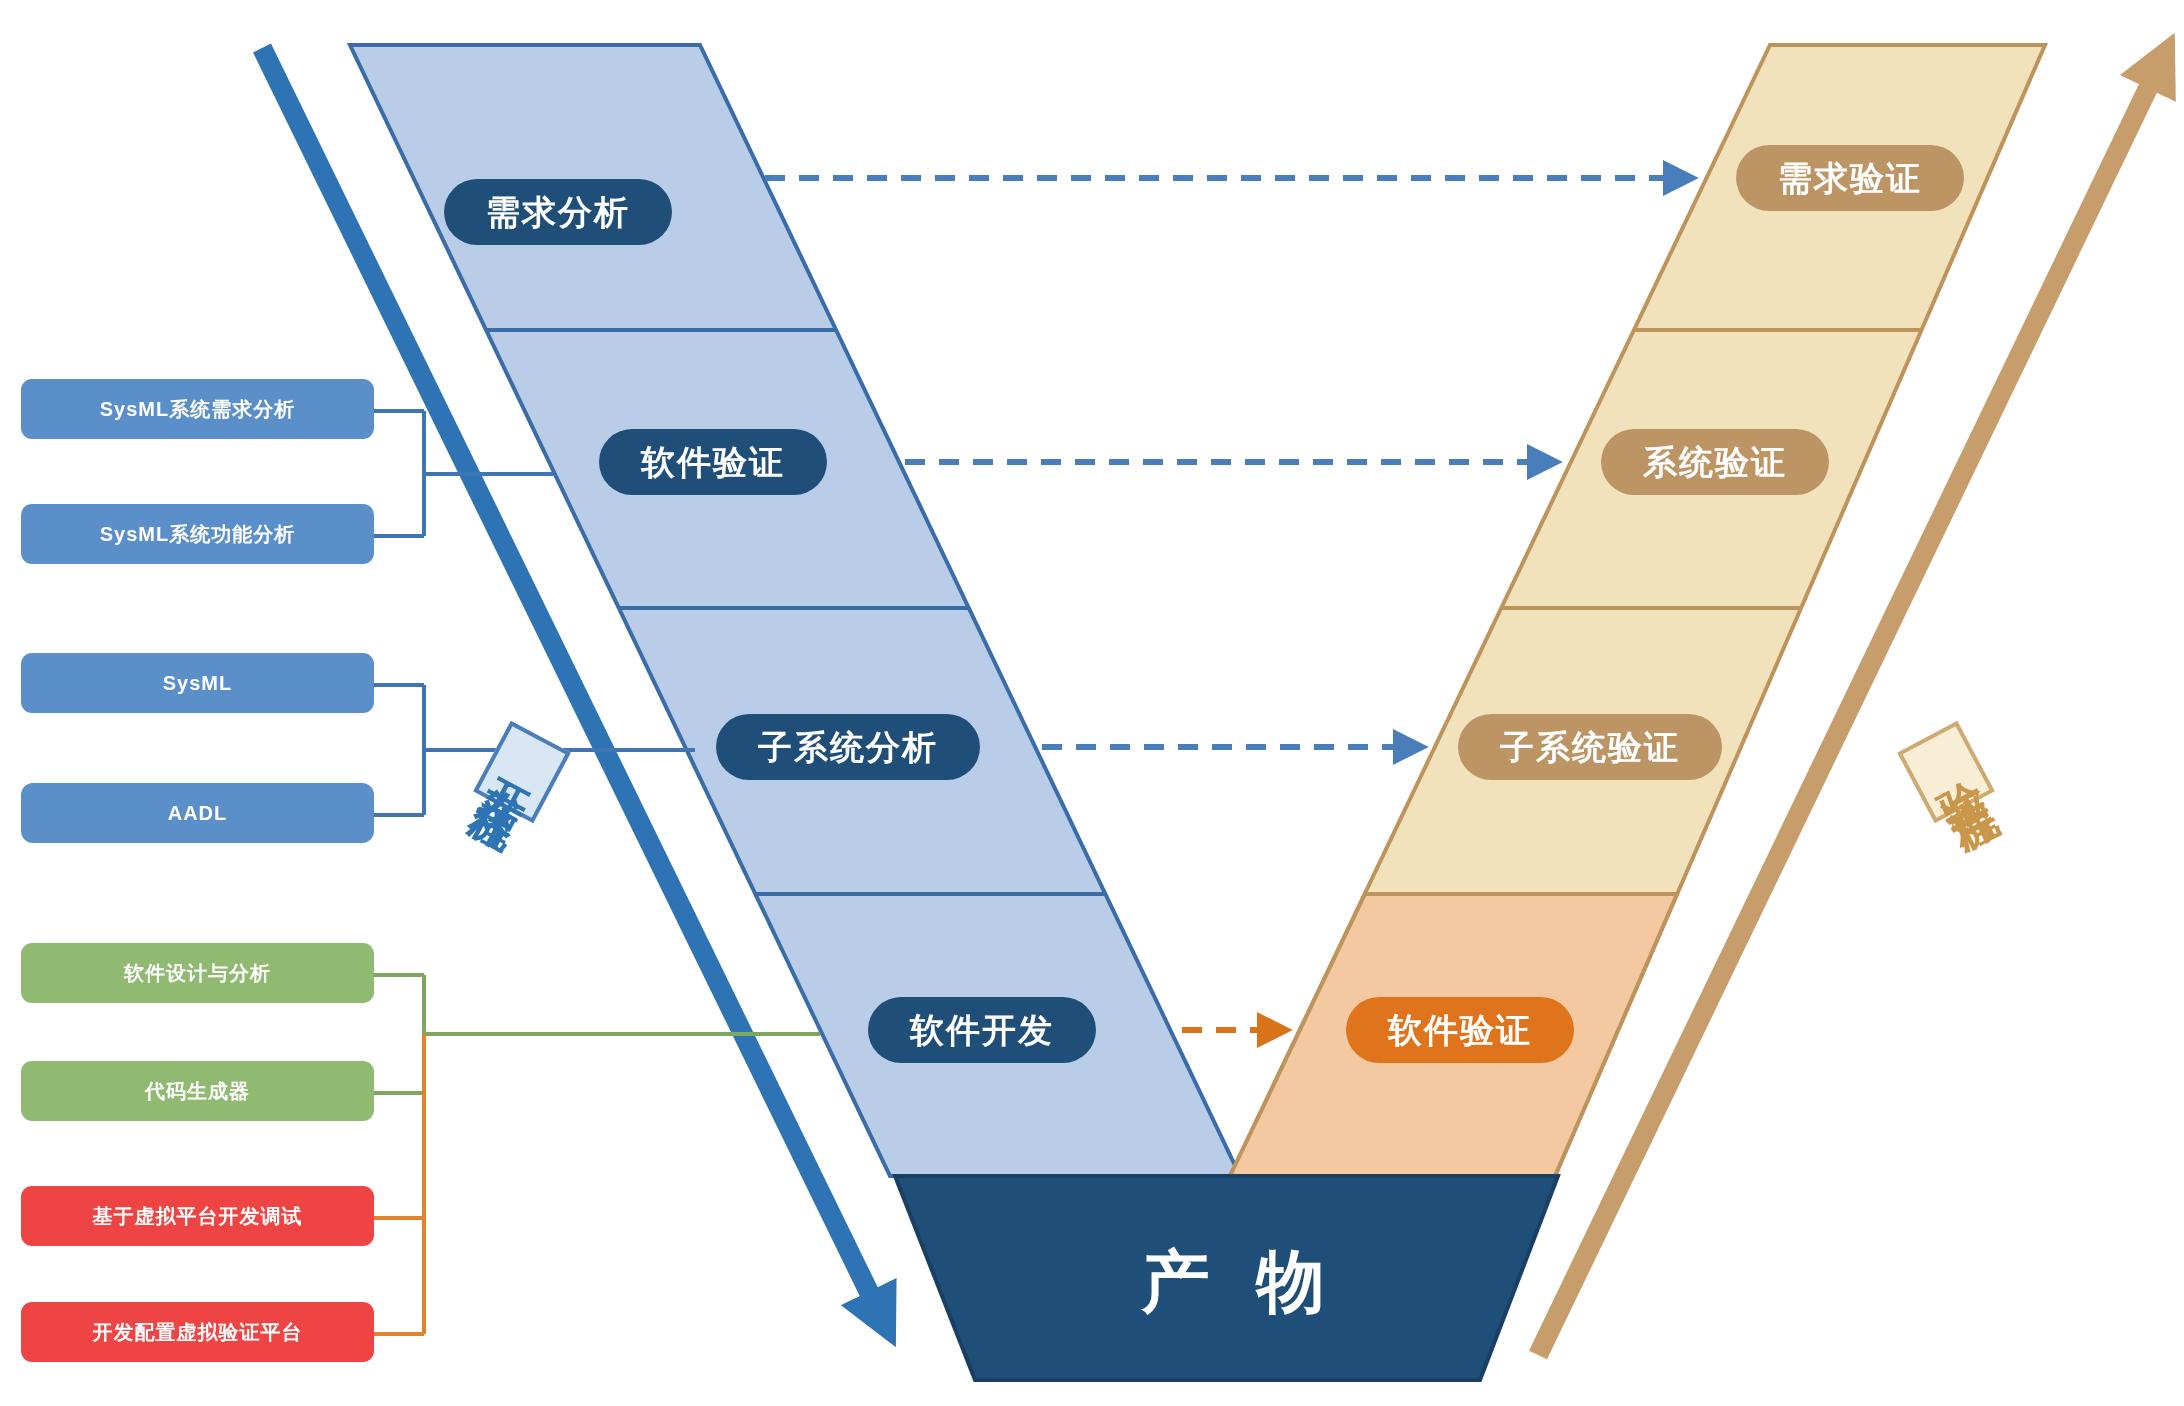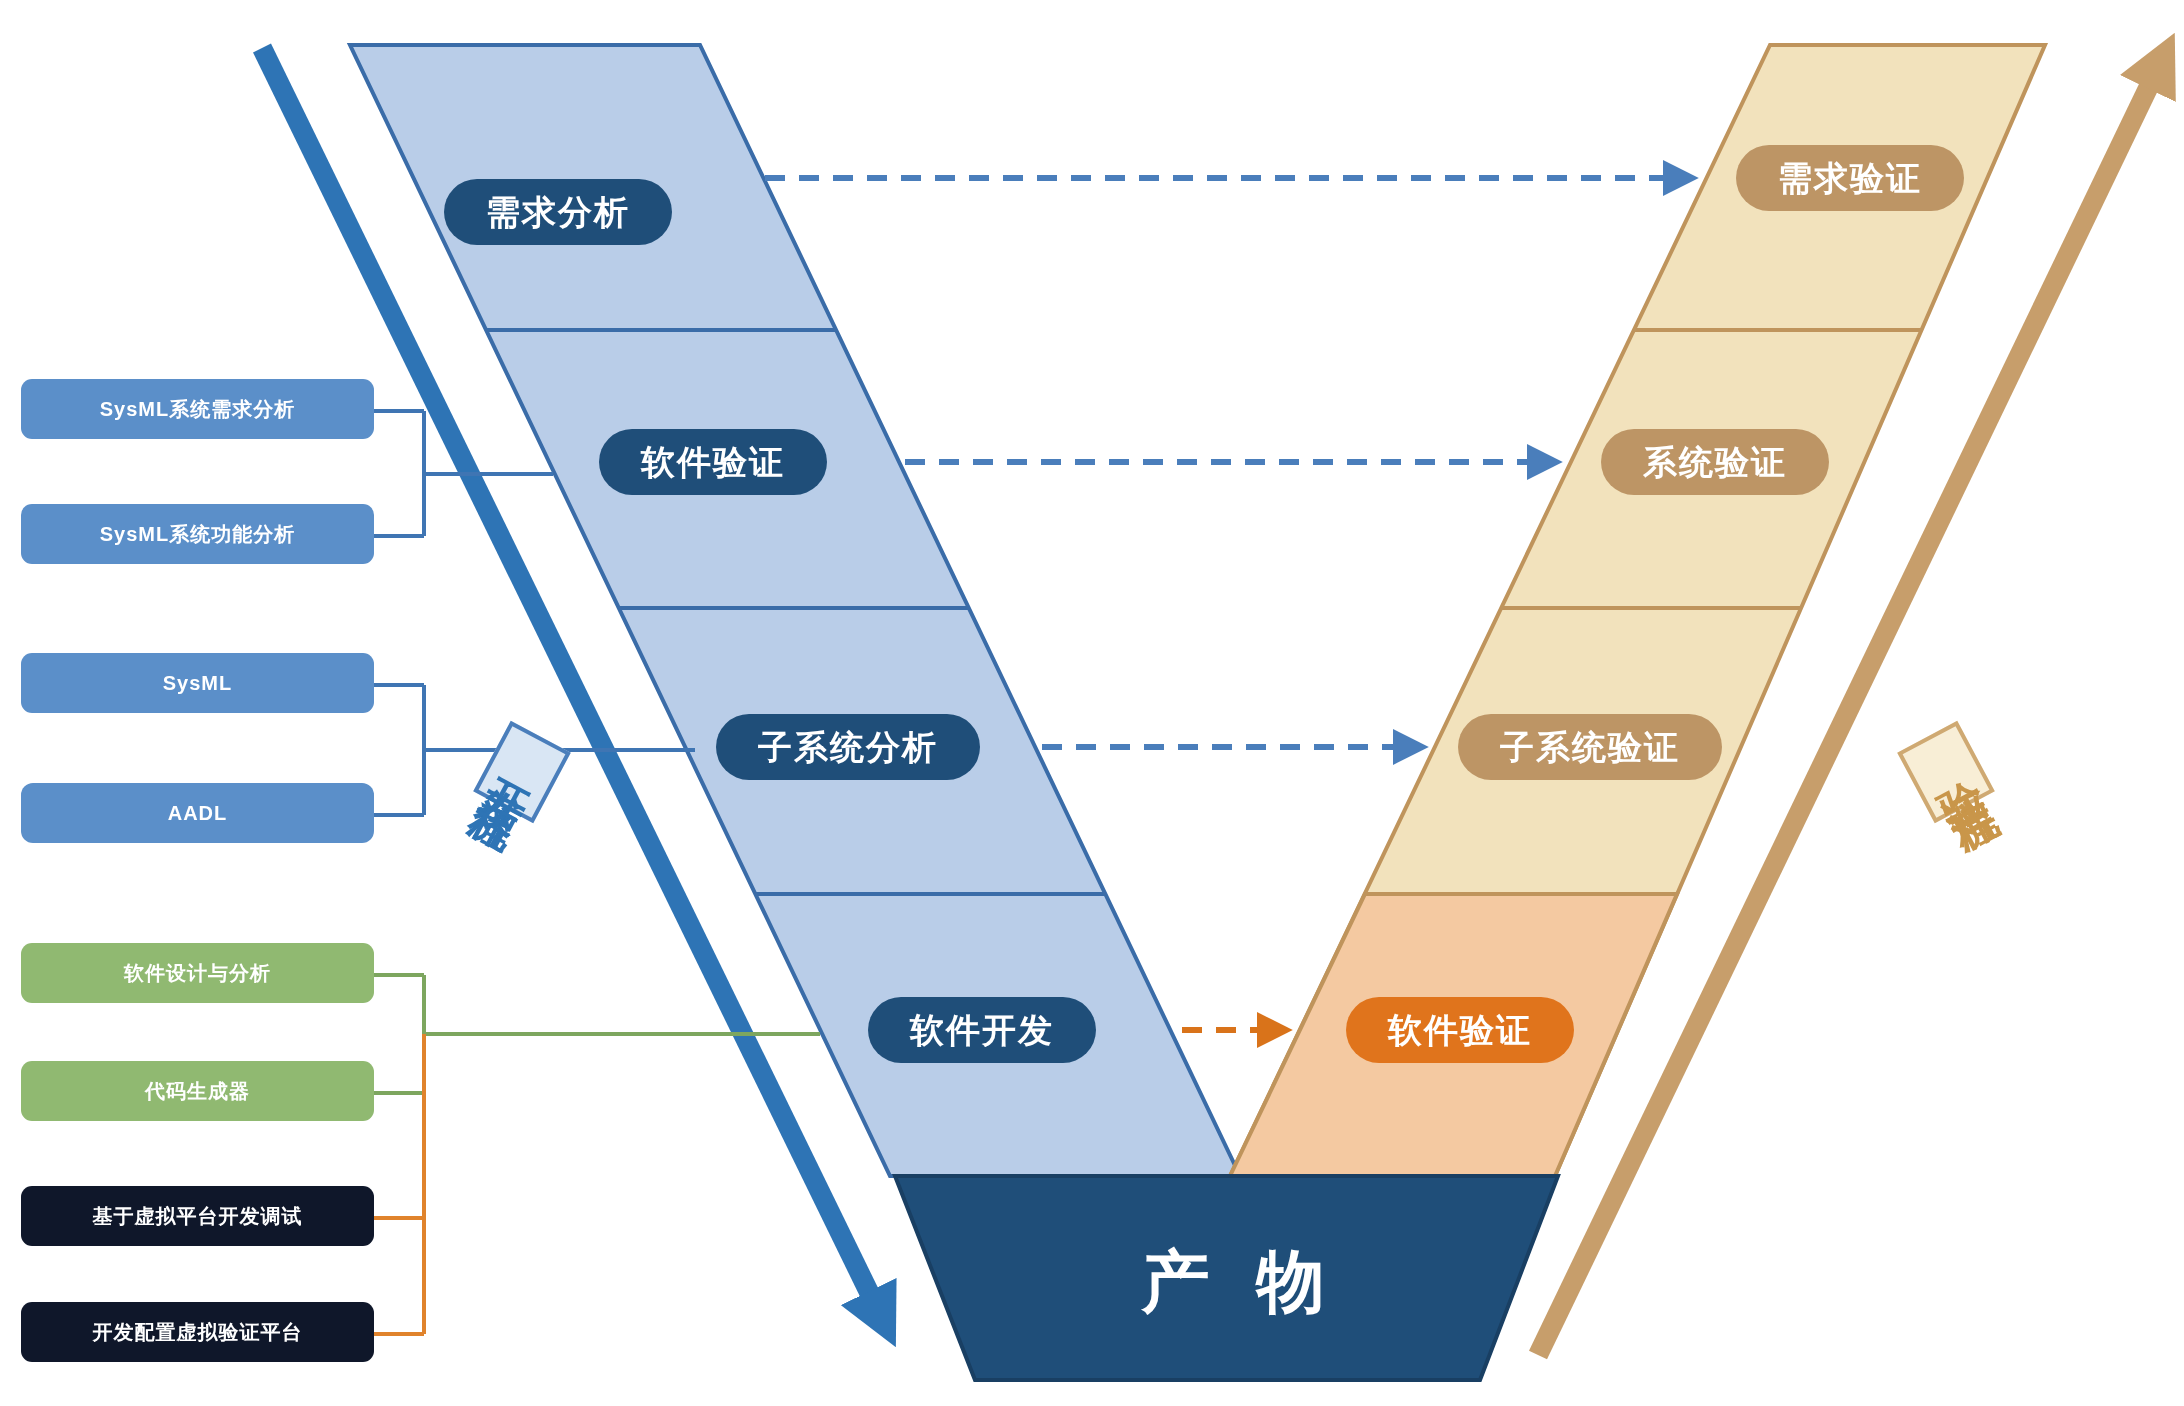--- a/index.html
+++ b/index.html
@@ -17,21 +17,21 @@
   .pill.tan    { background:#bd9565; }
   .pill.orange { background:#e0741c; }
 
   .tool-box {
     position:absolute; width:353px; height:60px; border-radius:11px;
     color:#ffffff; font-weight:bold; font-size:20px; white-space:nowrap;
     display:flex; align-items:center; justify-content:center; letter-spacing:1px;
   }
   .tool-box.blue   { background:#5b8fc9; }
   .tool-box.green  { background:#90b971; }
-  .tool-box.orangebox { background:#0f172a; }
+  .tool-box.orangebox { background:#ef4444; }
 
   .flow-label {
     position:absolute; writing-mode:vertical-rl; text-orientation:upright;
     font-weight:bold; font-size:44px; letter-spacing:10px; line-height:1;
     padding:16px 8px; border:4px solid; white-space:nowrap;
   }
   .flow-label.dev {
     left:522px; top:772px; transform:translate(-50%,-50%) rotate(28deg);
     color:#2e74b5; background:#d9e6f4; border-color:#4a7ebb;
   }

